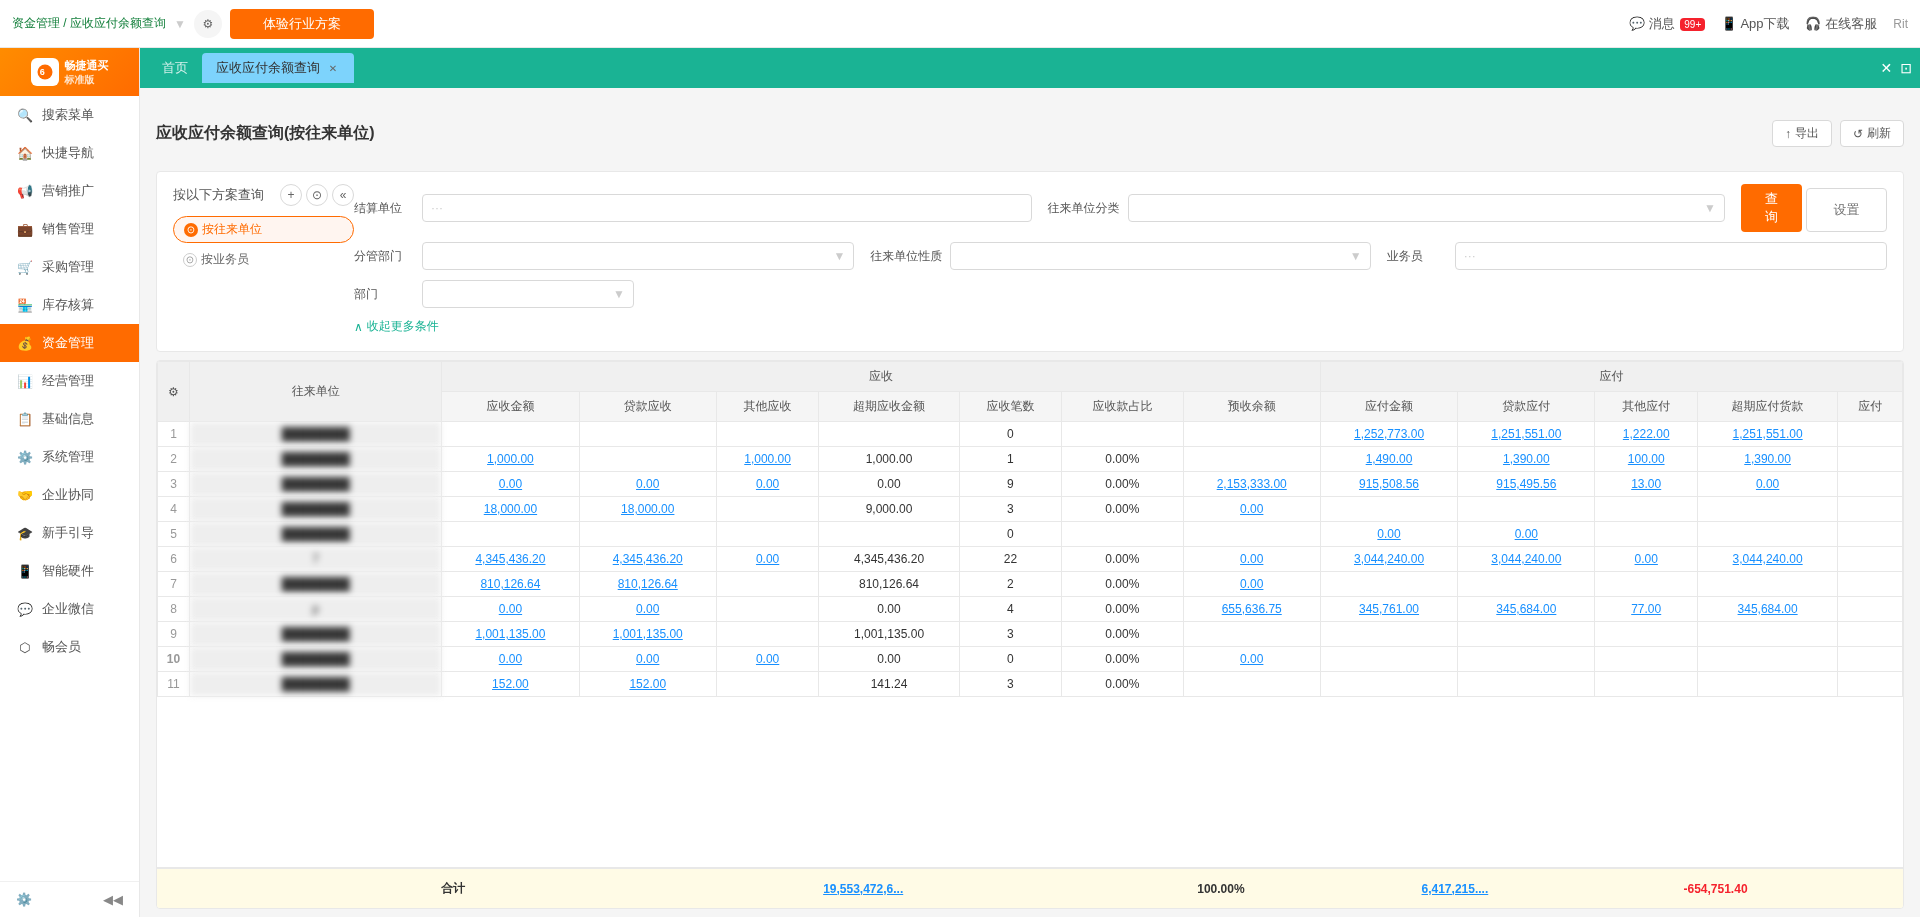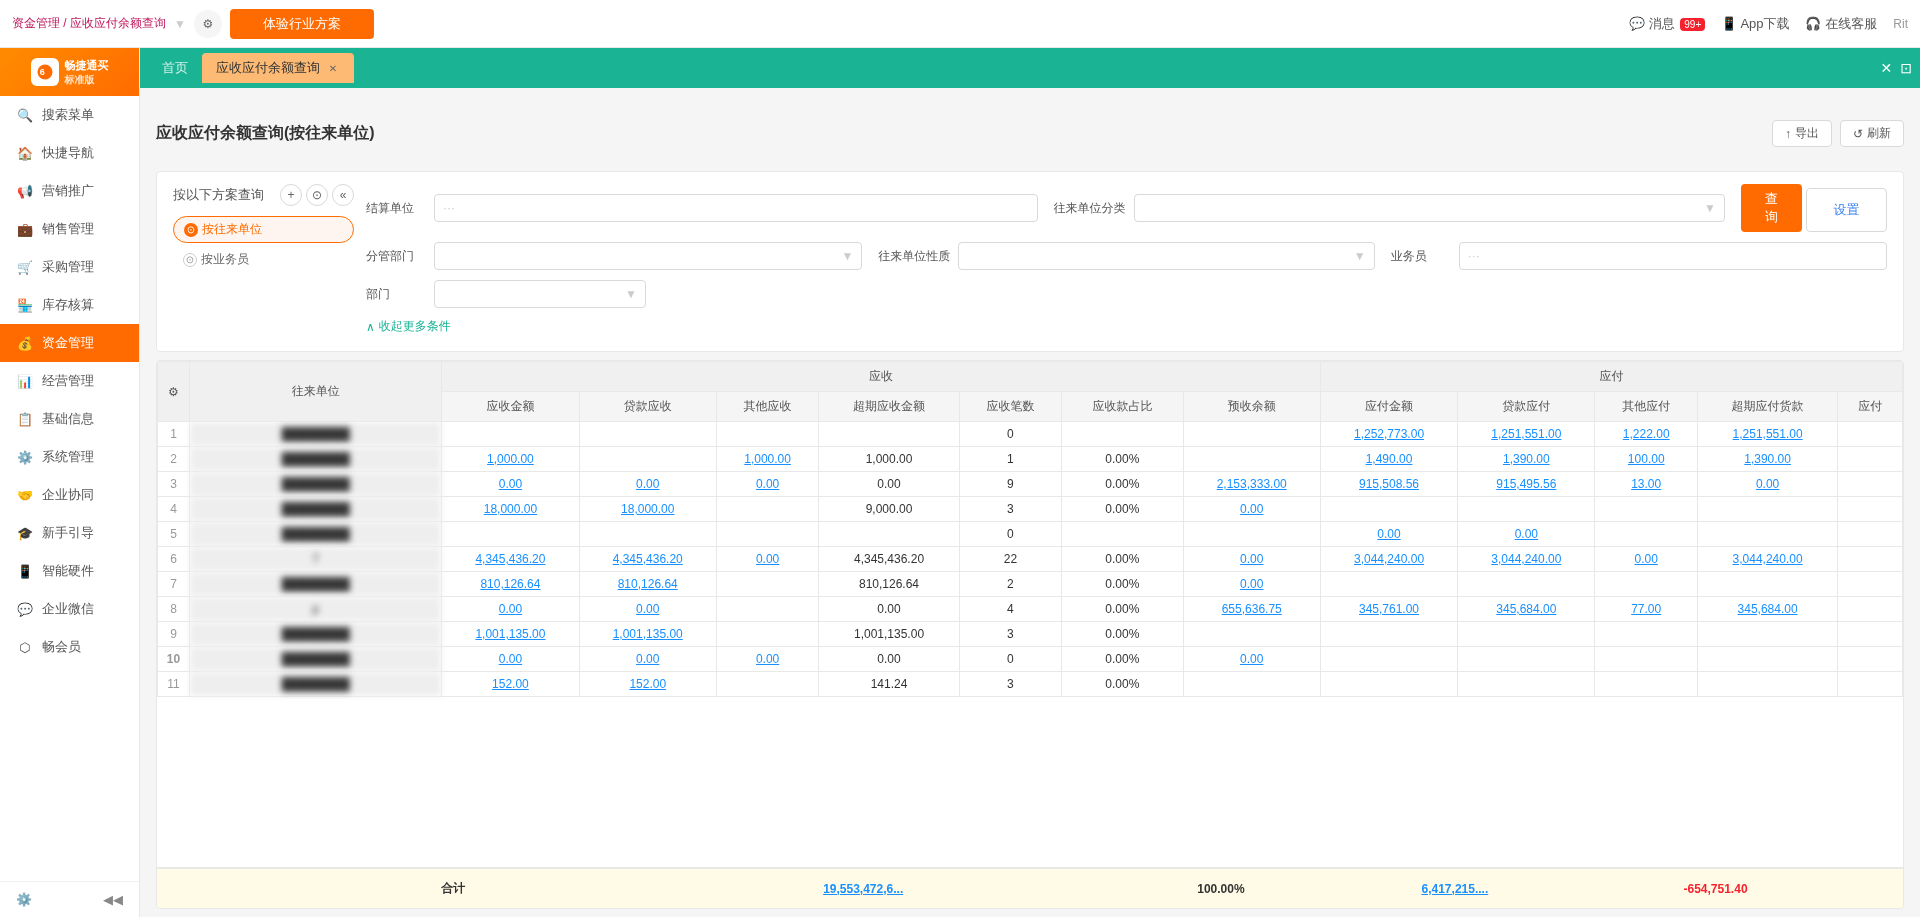--- a/index.html
+++ b/index.html
@@ -27,21 +27,21 @@
     .sidebar-item .icon { width: 18px; height: 18px; display: flex; align-items: center; justify-content: center; flex-shrink: 0; }
     .sidebar-bottom { margin-top: auto; border-top: 1px solid #f0f0f0; }
     .sidebar-bottom-item { display: flex; align-items: center; gap: 8px; padding: 10px 16px; cursor: pointer; color: #888; font-size: 13px; }
 
     
     .content-area { flex: 1; display: flex; flex-direction: column; overflow: hidden; }
 
     
     .tabbar { background: #1ab394; display: flex; align-items: center; height: 40px; padding: 0 8px; flex-shrink: 0; }
     .tab { display: flex; align-items: center; gap: 6px; padding: 6px 14px; cursor: pointer; color: rgba(255,255,255,0.8); font-size: 13px; border-radius: 4px 4px 0 0; }
-    .tab.active { background: #fdba74; color: #333; }
+    .tab.active { background: #7dd3fc; color: #333; }
     .tab-close { width: 14px; height: 14px; display: flex; align-items: center; justify-content: center; border-radius: 50%; color: #666; font-size: 10px; }
     .tabbar-actions { margin-left: auto; display: flex; align-items: center; gap: 8px; color: #fff; font-size: 16px; }
     .page-title { font-size: 16px; font-weight: bold; color: #333; display: flex; align-items: center; justify-content: space-between; margin-bottom: 12px; margin-top: 20px; }
     .page-title-actions { display: flex; gap: 8px; }
     .btn-export { background: #fff; border: 1px solid #d9d9d9; border-radius: 4px; padding: 4px 12px; cursor: pointer; color: #555; font-size: 12px; display: flex; align-items: center; gap: 4px; }
     .btn-refresh { background: #fff; border: 1px solid #d9d9d9; border-radius: 4px; padding: 4px 12px; cursor: pointer; color: #555; font-size: 12px; display: flex; align-items: center; gap: 4px; }
     .filter-row { display: flex; align-items: center; gap: 16px; margin-bottom: 10px; }
     .filter-label-bar { display: flex; align-items: center; gap: 8px; color: #555; font-size: 13px; margin-bottom: 10px; }
     .filter-label-bar .actions { display: flex; gap: 4px; margin-left: 8px; }
     .filter-action-btn { width: 22px; height: 22px; border-radius: 50%; border: 1px solid #d9d9d9; display: flex; align-items: center; justify-content: center; cursor: pointer; color: #666; font-size: 12px; background: #fff; }
@@ -52,21 +52,21 @@
     .scheme-tab2 .dot2 { width: 14px; height: 14px; border-radius: 50%; border: 1px solid #ccc; display: flex; align-items: center; justify-content: center; color: #999; font-size: 10px; }
 
     .filter-field { display: flex; align-items: center; gap: 8px; flex: 1; }
     .filter-field-label { color: #555; font-size: 12px; white-space: nowrap; min-width: 60px; }
     .filter-input { flex: 1; height: 28px; border: 1px solid #d9d9d9; border-radius: 4px; padding: 0 8px; font-size: 12px; color: #333; background: #fff; }
     .filter-input-dots { flex: 1; height: 28px; border: 1px solid #d9d9d9; border-radius: 4px; padding: 0 8px; font-size: 12px; color: #ccc; background: #fff; display: flex; align-items: center; }
     .filter-select { flex: 1; height: 28px; border: 1px solid #d9d9d9; border-radius: 4px; padding: 0 8px; font-size: 12px; color: #333; background: #fff; display: flex; align-items: center; justify-content: space-between; cursor: pointer; }
     .filter-select .arrow { color: #ccc; }
     .collapse-btn { color: #1ab394; font-size: 12px; cursor: pointer; display: flex; align-items: center; gap: 4px; margin: 4px auto; }
     .btn-query { background: #ff6b00; color: #fff; border: none; border-radius: 4px; padding: 6px 24px; cursor: pointer; font-size: 13px; }
-    .btn-setting { background: #fff; border: 1px solid #d9d9d9; border-radius: 4px; padding: 5px 20px; cursor: pointer; font-size: 13px; color: #3b82f6; margin-top: 4px; width: 100%; }
+    .btn-setting { background: #fff; border: 1px solid #d9d9d9; border-radius: 4px; padding: 5px 20px; cursor: pointer; font-size: 13px; color: #737373; margin-top: 4px; width: 100%; }
     .table-container { overflow: auto; flex: 1; }
     table { width: 100%; border-collapse: collapse; font-size: 12px; }
     thead tr th { background: #f5f5f5; border: 1px solid #e8e8e8; padding: 6px 8px; text-align: center; font-weight: normal; color: #555; white-space: nowrap; position: sticky; top: 0; z-index: 2; }
     thead tr:first-child th { background: #f0f0f0; }
     tbody tr td { border: 1px solid #e8e8e8; padding: 5px 8px; text-align: center; color: #333; white-space: nowrap; }
     tbody tr td.link { color: #1890ff; text-decoration: underline; cursor: pointer; }
     .table-footer { background: #fffbe6; border-top: 2px solid #e8e8e8; display: flex; align-items: center; padding: 6px 8px; flex-shrink: 0; }
     .table-footer td { border: none; font-weight: bold; }
     .row-num { color: #999; text-align: center; }
     .settings-col { width: 32px; text-align: center; }
@@ -74,21 +74,21 @@
     .page-content { flex: 1; display: flex; flex-direction: column; overflow: hidden; padding: 0 0; background: #f5f5f5; }
     .filter-section { background: #fff; margin: 12px 16px 8px; border-radius: 4px; border: 1px solid #e8e8e8; padding: 12px 16px; flex-shrink: 0; }
     .table-section { flex: 1; overflow: hidden; display: flex; flex-direction: column; margin: 0 16px 8px; background: #fff; border: 1px solid #e8e8e8; border-radius: 4px; }
     .page-header-wrap { padding: 12px 16px 0; background: #f5f5f5; flex-shrink: 0; }
   </style>
 </head>
 <body>
 
 <div class="topbar">
   <div class="topbar-left">
-    <span style="color:#be185d;font-size:12px;">资金管理 / 应收应付余额查询</span>
+    <span style="color:#15803d;font-size:12px;">资金管理 / 应收应付余额查询</span>
     <span style="color:#ccc;cursor:pointer;">▼</span>
     <div class="topbar-gear">⚙</div>
     <button class="btn-orange">体验行业方案</button>
   </div>
   <div class="topbar-right">
     <span style="cursor:pointer;">
       💬 <span>消息</span>
       <span class="badge-red">99+</span>
     </span>
     <span style="cursor:pointer;">
@@ -213,21 +213,21 @@
             </button>
             <button class="btn-refresh">
               <span>↺</span>
               <span>刷新</span>
             </button>
           </div>
         </div>
       </div>
 
       <div class="filter-section">
-        <div style="display:flex;align-items:flex-start;gap:12px;">
+        <div style="display:flex;align-items:flex-start;">
           <div style="flex-shrink:0;">
             <div class="filter-label-bar">
               <span>按以下方案查询</span>
               <div class="actions">
                 <div class="filter-action-btn">+</div>
                 <div class="filter-action-btn">⊙</div>
                 <div class="filter-action-btn">«</div>
               </div>
             </div>
             <div style="display:flex;flex-direction:column;gap:4px;">

